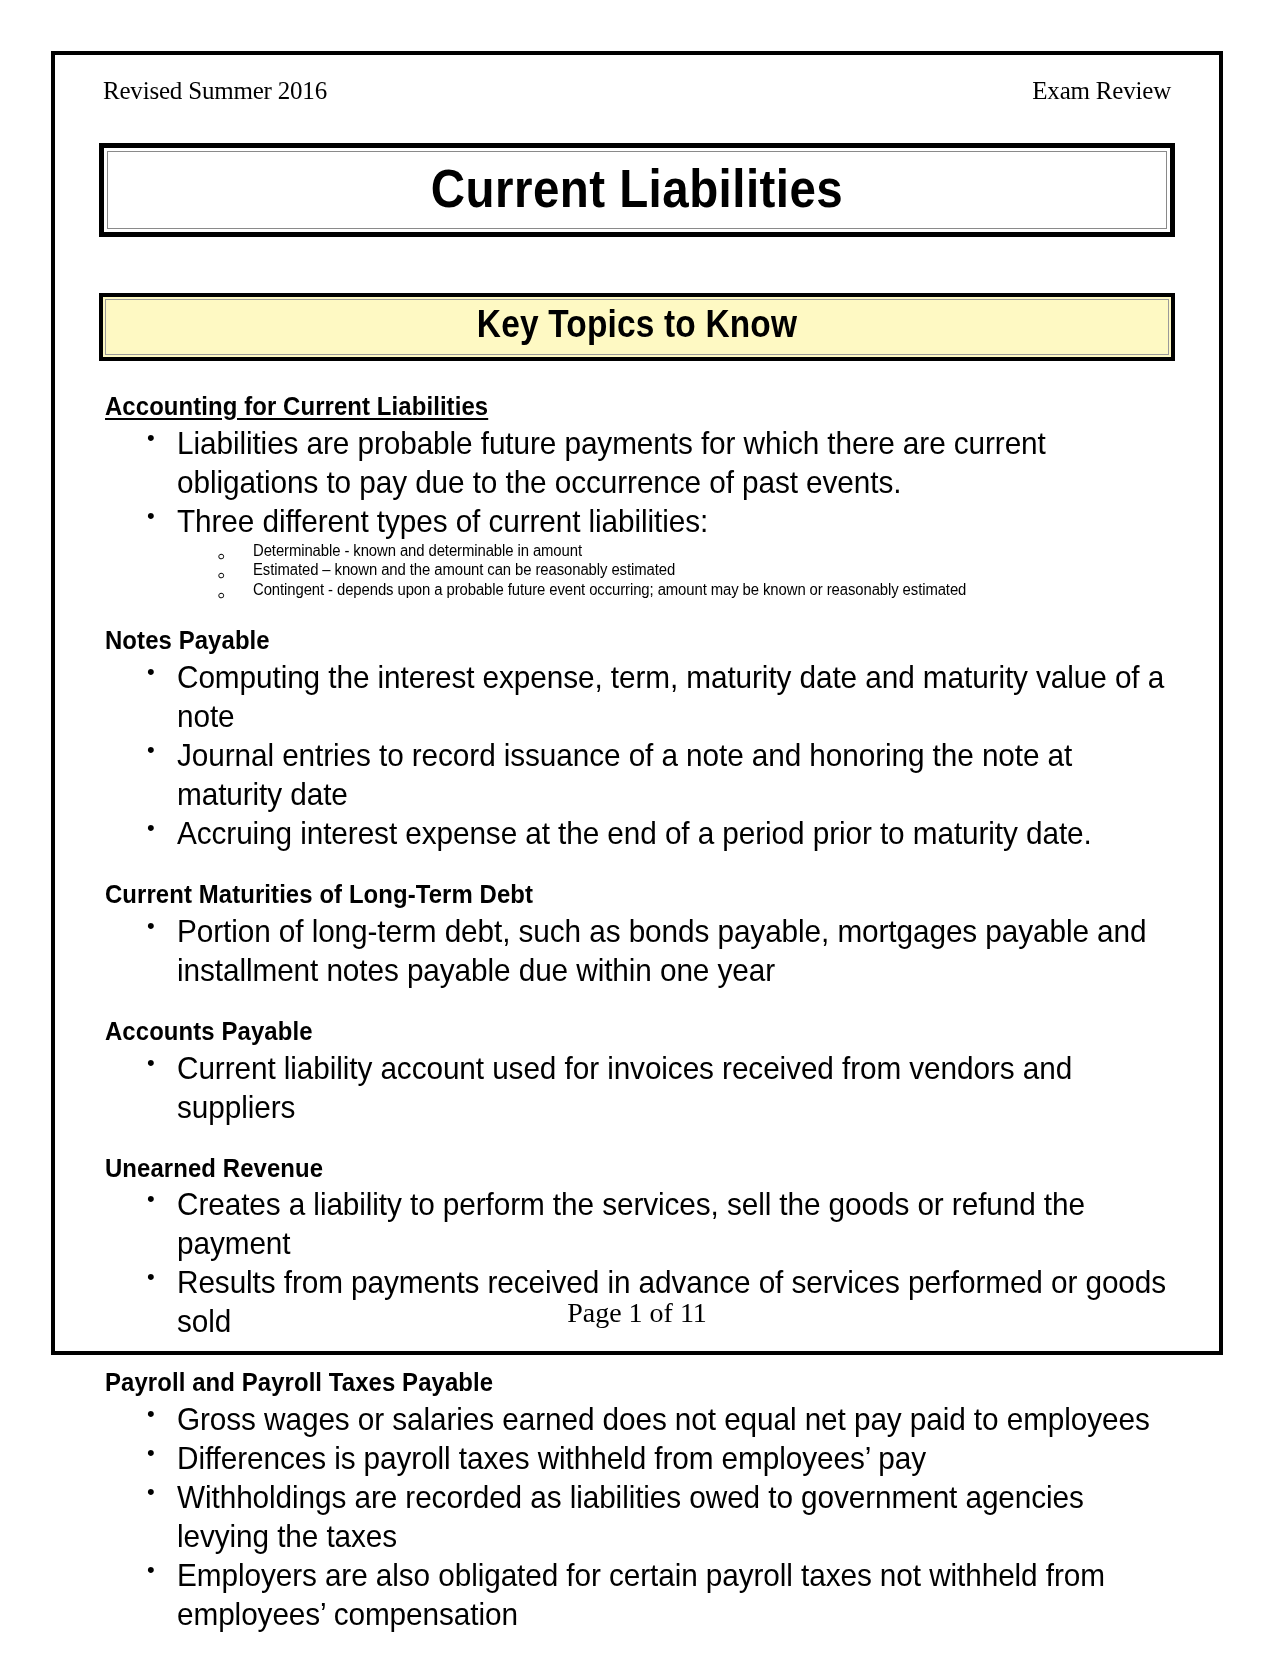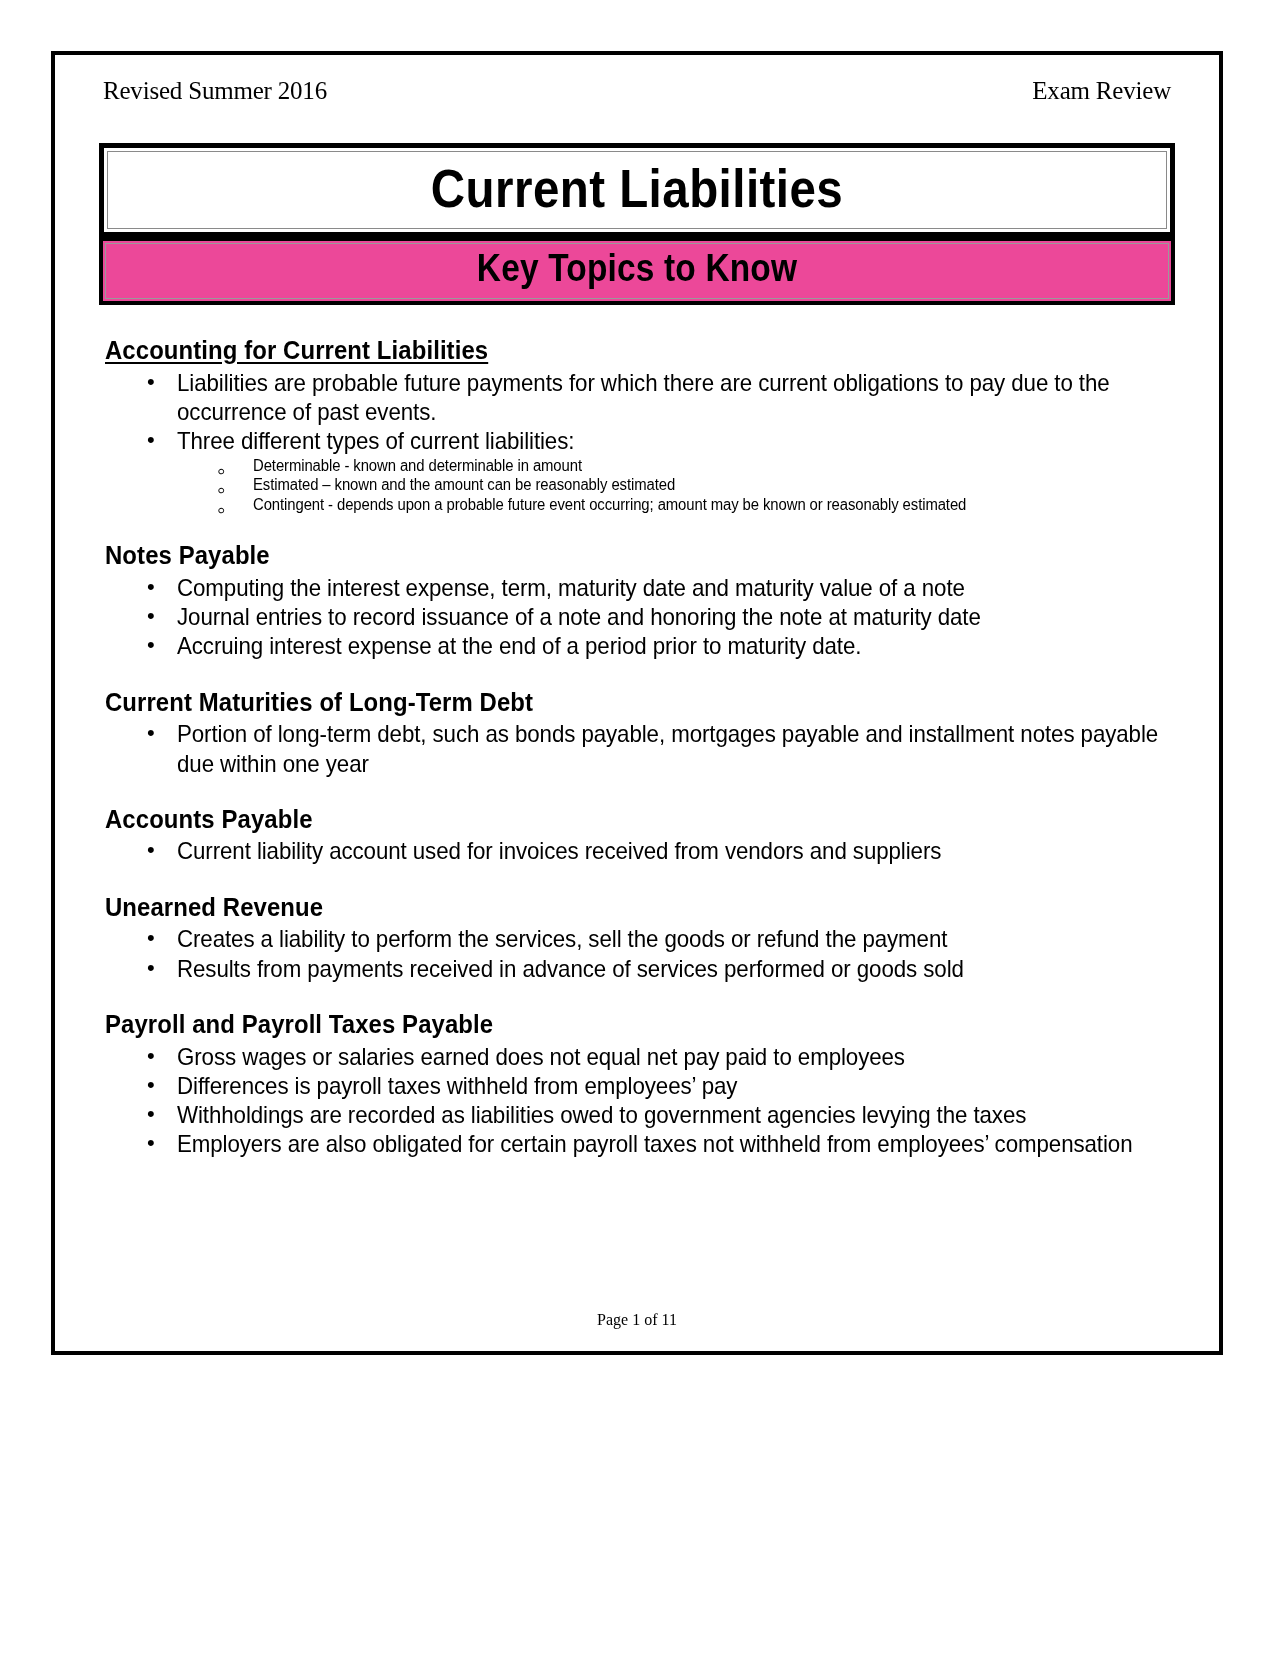--- a/index.html
+++ b/index.html
@@ -61,22 +61,23 @@
   .banner-title {
     font-family: "Liberation Sans Narrow", "Liberation Sans", sans-serif;
     font-weight: bold;
     font-size: 54px;
     line-height: 1.05;
     letter-spacing: 0.5px;
     transform: scaleX(0.88);
   }
 
   .banner2 {
+    margin-top: 56px;
     border: 4px solid #000;
-    background: #ec4899;
+    background: #fef9c3;
     box-sizing: border-box;
     padding: 2px;
   }
   .banner2-inner {
     border: 1px solid #9a9a9a;
     padding: 5px 0 9px 0;
     text-align: center;
   }
   .banner2-title {
     font-family: "Liberation Sans Narrow", "Liberation Sans", sans-serif;
@@ -114,21 +115,21 @@
 
   ul.bullets {
     list-style: none;
     margin: 0;
     padding: 0;
   }
   ul.bullets > li {
     position: relative;
     padding-left: 72px;
     font-family: "Liberation Sans Narrow", "Liberation Sans", sans-serif;
-    font-size: 24px;
+    font-size: 32px;
     line-height: 1.22;
     margin: 0;
     letter-spacing: -0.1px;
   }
   ul.bullets > li > .txt {
     display: block;
     transform: scaleX(0.93);
     transform-origin: left top;
     width: 107.5%;
   }
@@ -172,21 +173,21 @@
   }
 
   
   .footer {
     position: absolute;
     left: 0;
     right: 0;
     bottom: 22px;
     text-align: center;
     font-family: "Liberation Serif", serif;
-    font-size: 16px;
+    font-size: 28px;
     margin-top: 20px;
   }
 </style>
 </head>
 <body>
 
 <div class="page">
   <div class="page-inner">
 
     <div class="running-head">

